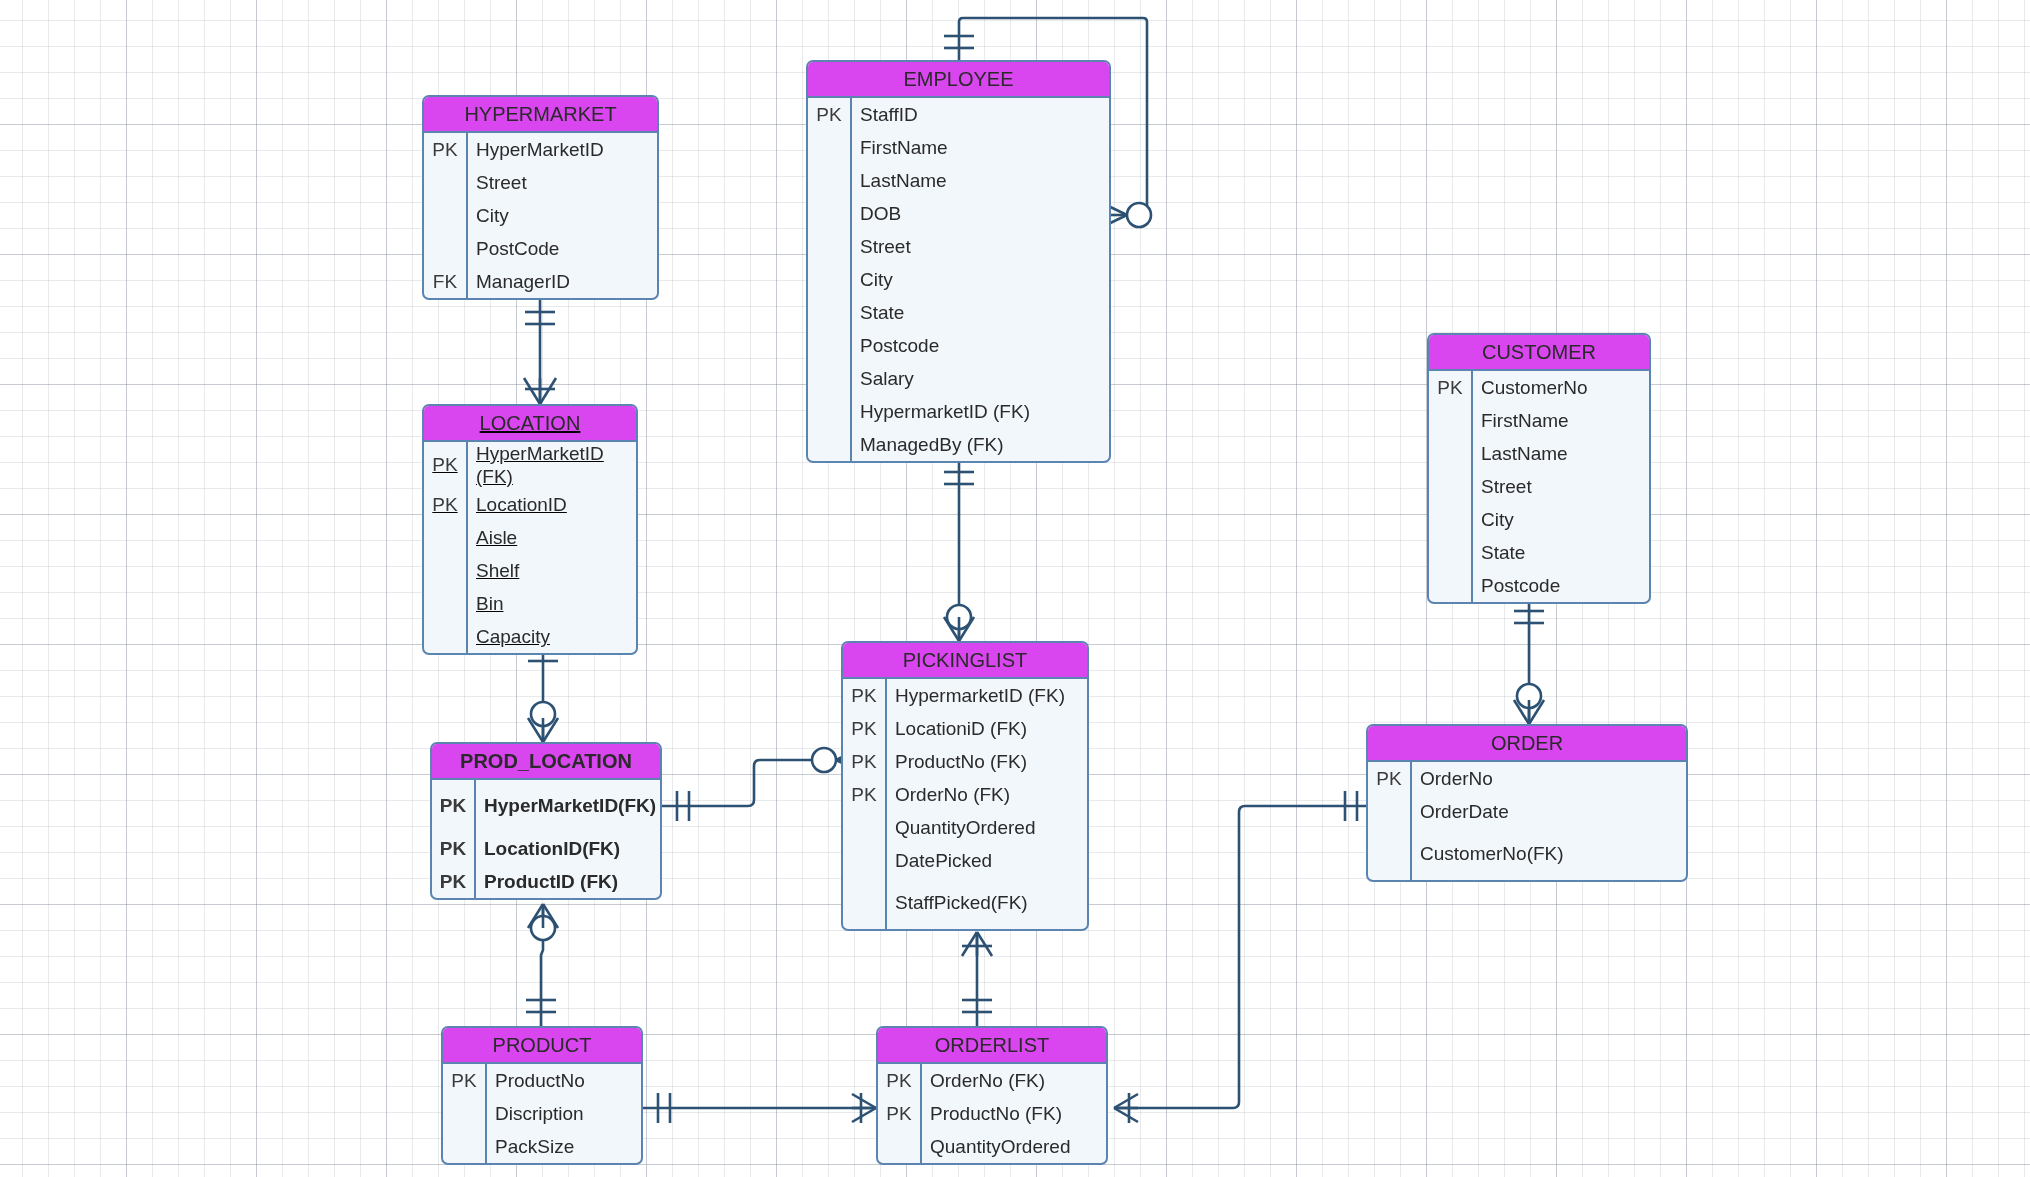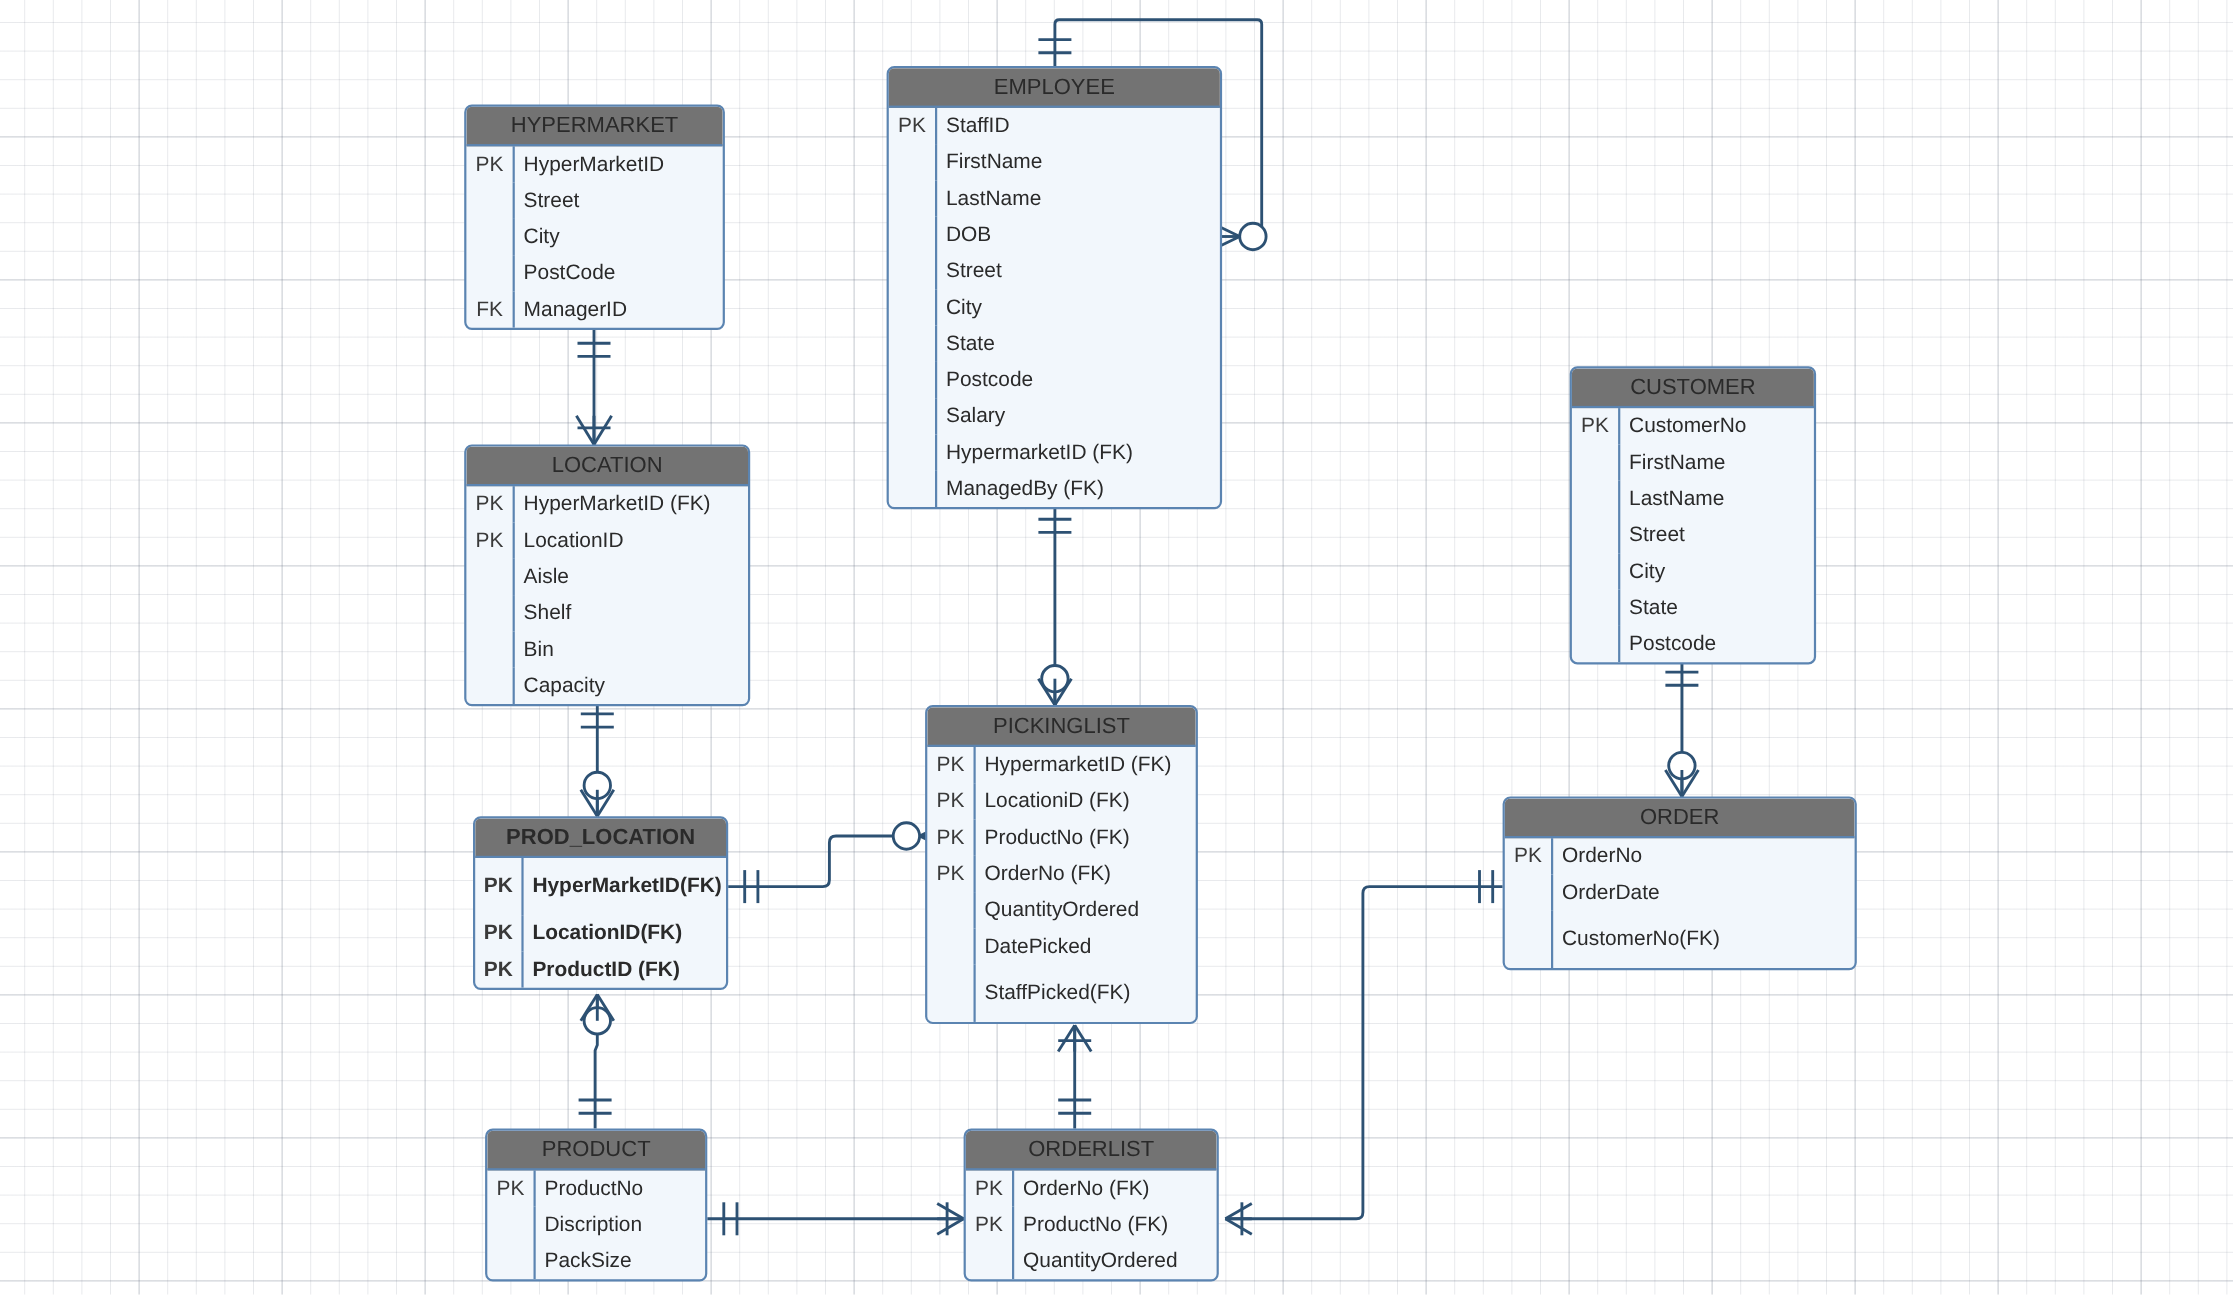--- a/index.html
+++ b/index.html
@@ -33,21 +33,21 @@
     box-sizing:border-box;
     overflow:hidden;
   }
   .ent-title{
     height:34px;
     line-height:34px;
     text-align:center;
     font-size:20px;
     color:#2a2a2a;
     border-bottom:2px solid #5b84b1;
-    background:#737373;
+    background:#d946ef;
     white-space:nowrap;
   }
   .ent-body{display:block;}
   .attr-row{
     display:flex;
     align-items:stretch;
     min-height:33px;
   }
   .attr-key{
     width:44px;
@@ -256,21 +256,21 @@
         <div class="attr-row">
           <div class="attr-key"></div>
           <div class="attr-name">HypermarketID (FK)</div>
         </div>
         <div class="attr-row">
           <div class="attr-key"></div>
           <div class="attr-name">ManagedBy (FK)</div>
         </div>
       </div>
     </div>
-    <div class="entity" style="left: 422px; top: 404px; width: 260px;">
+    <div class="entity" style="left: 422px; top: 404px; width: 216px; text-decoration: underline;">
       <div class="ent-title">LOCATION</div>
       <div class="ent-body">
         <div class="attr-row">
           <div class="attr-key">PK</div>
           <div class="attr-name">HyperMarketID (FK)</div>
         </div>
         <div class="attr-row">
           <div class="attr-key">PK</div>
           <div class="attr-name">LocationID</div>
         </div>

